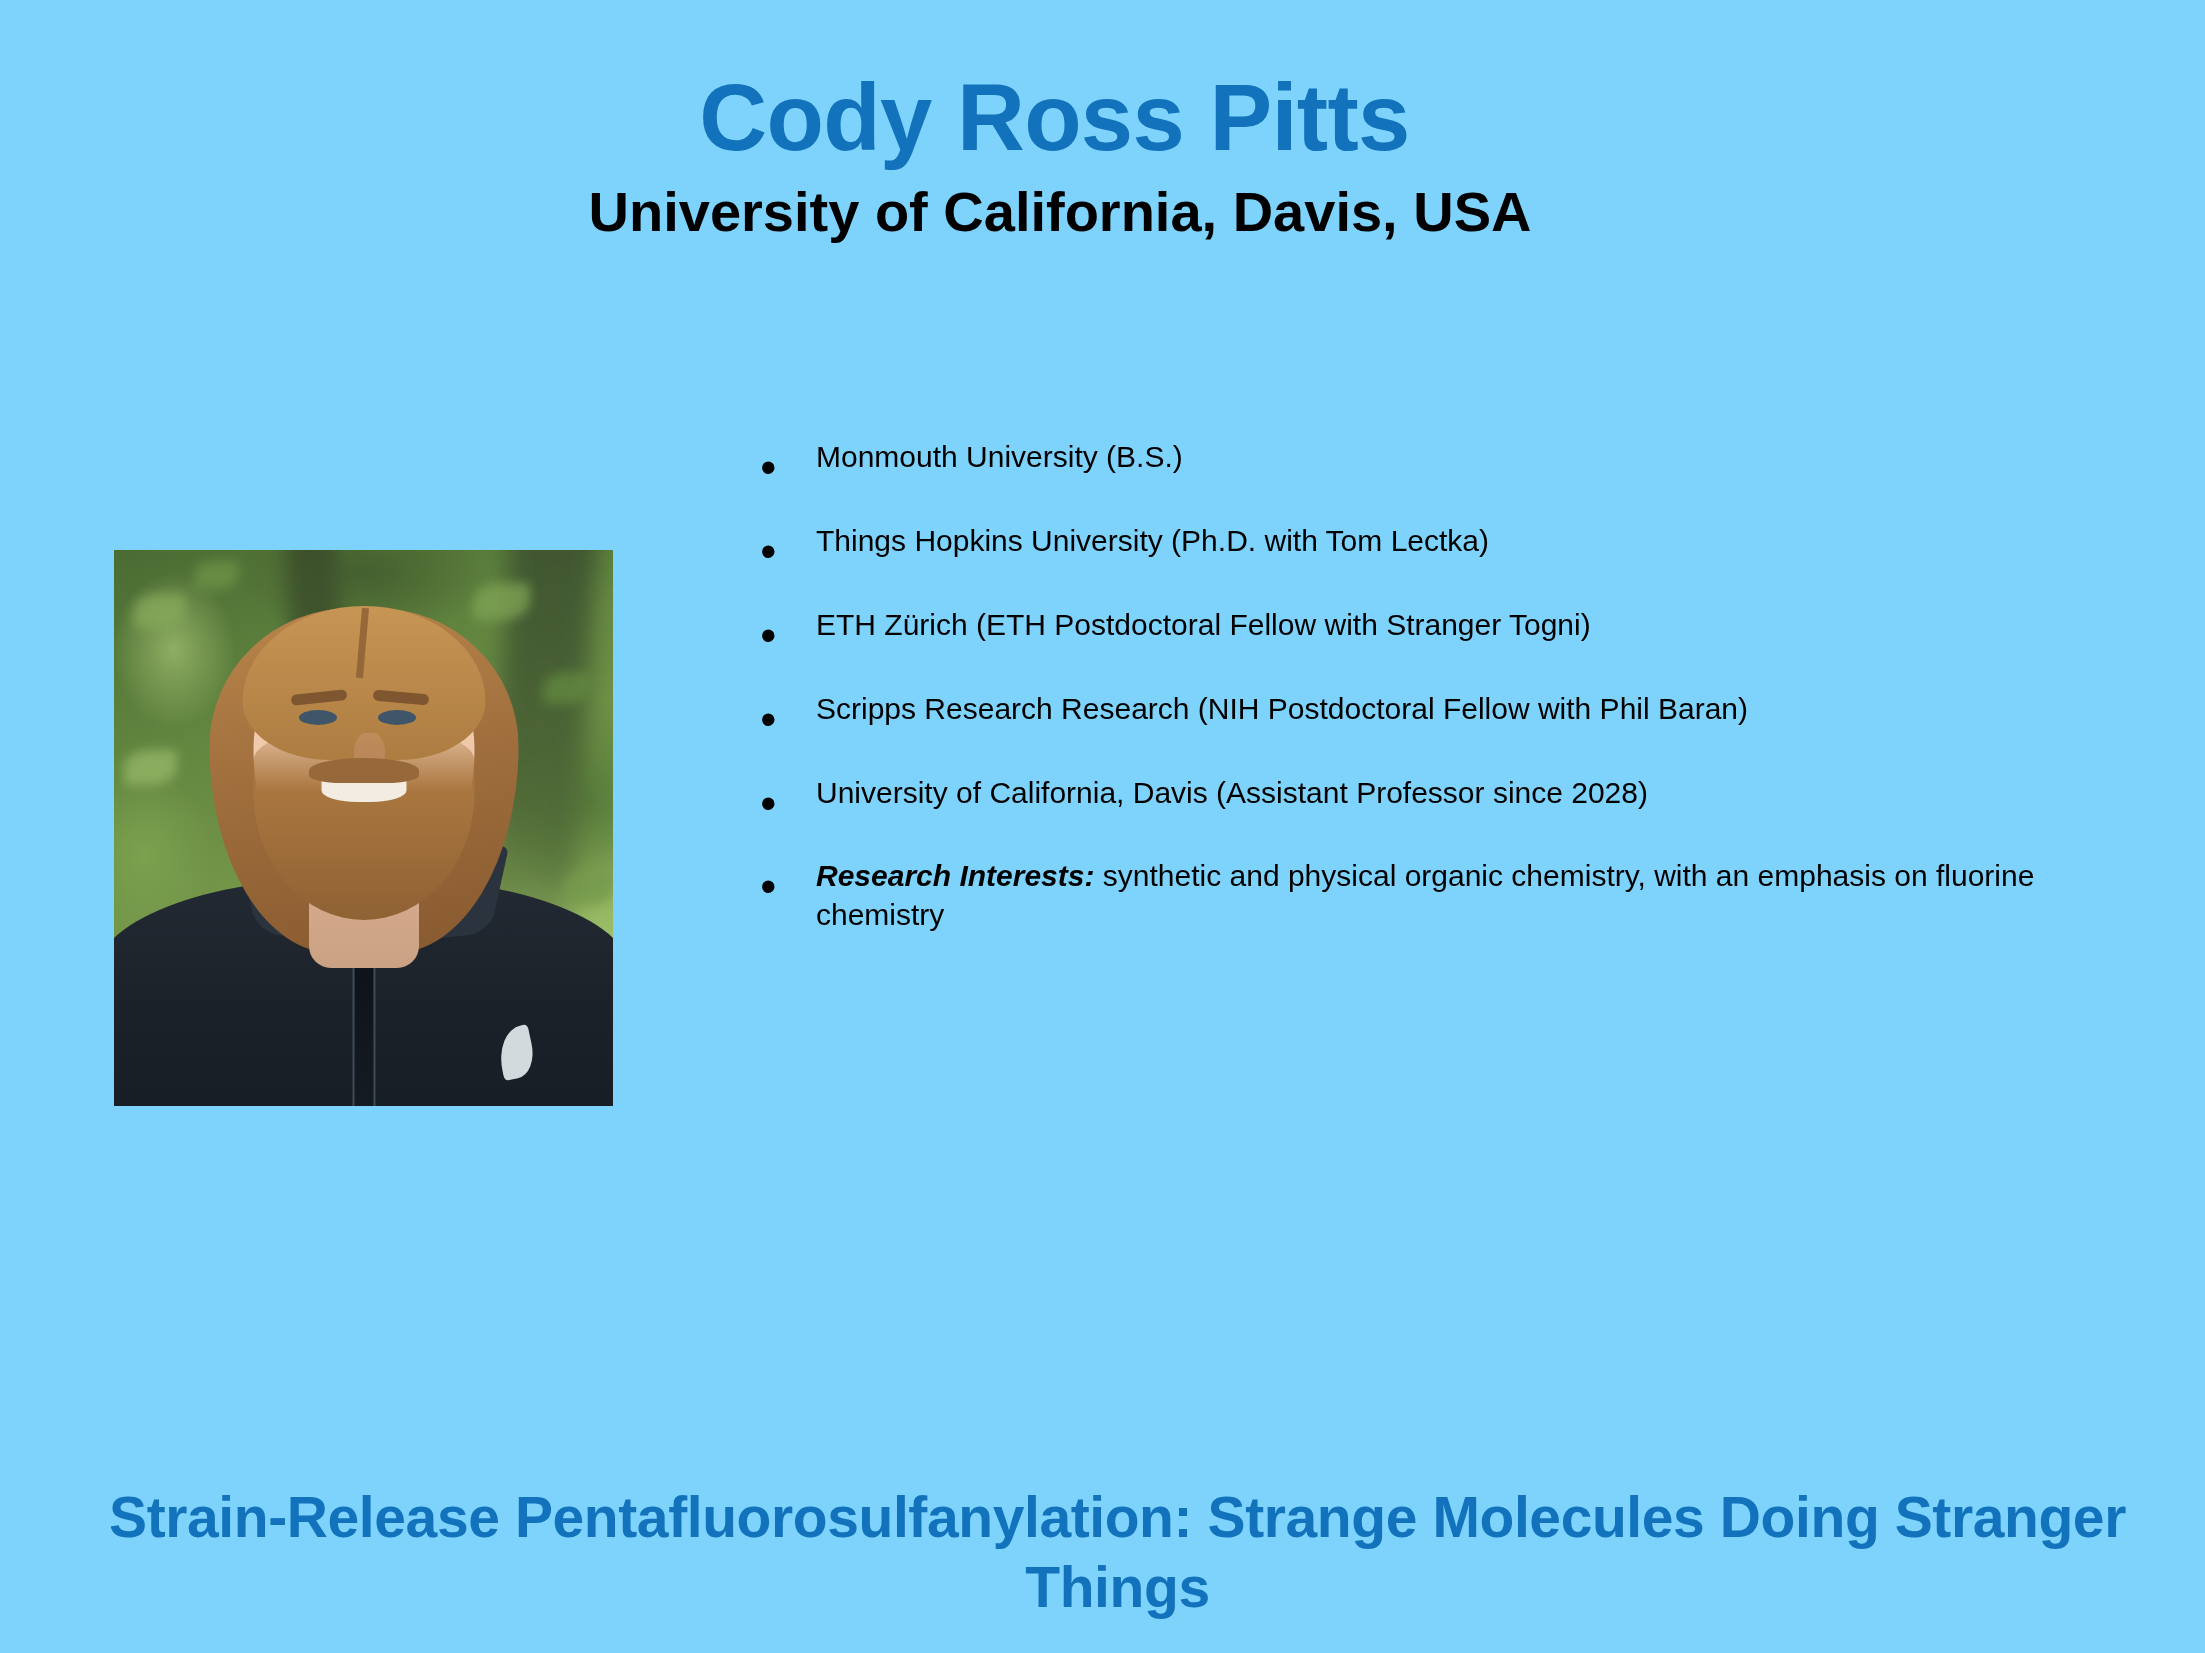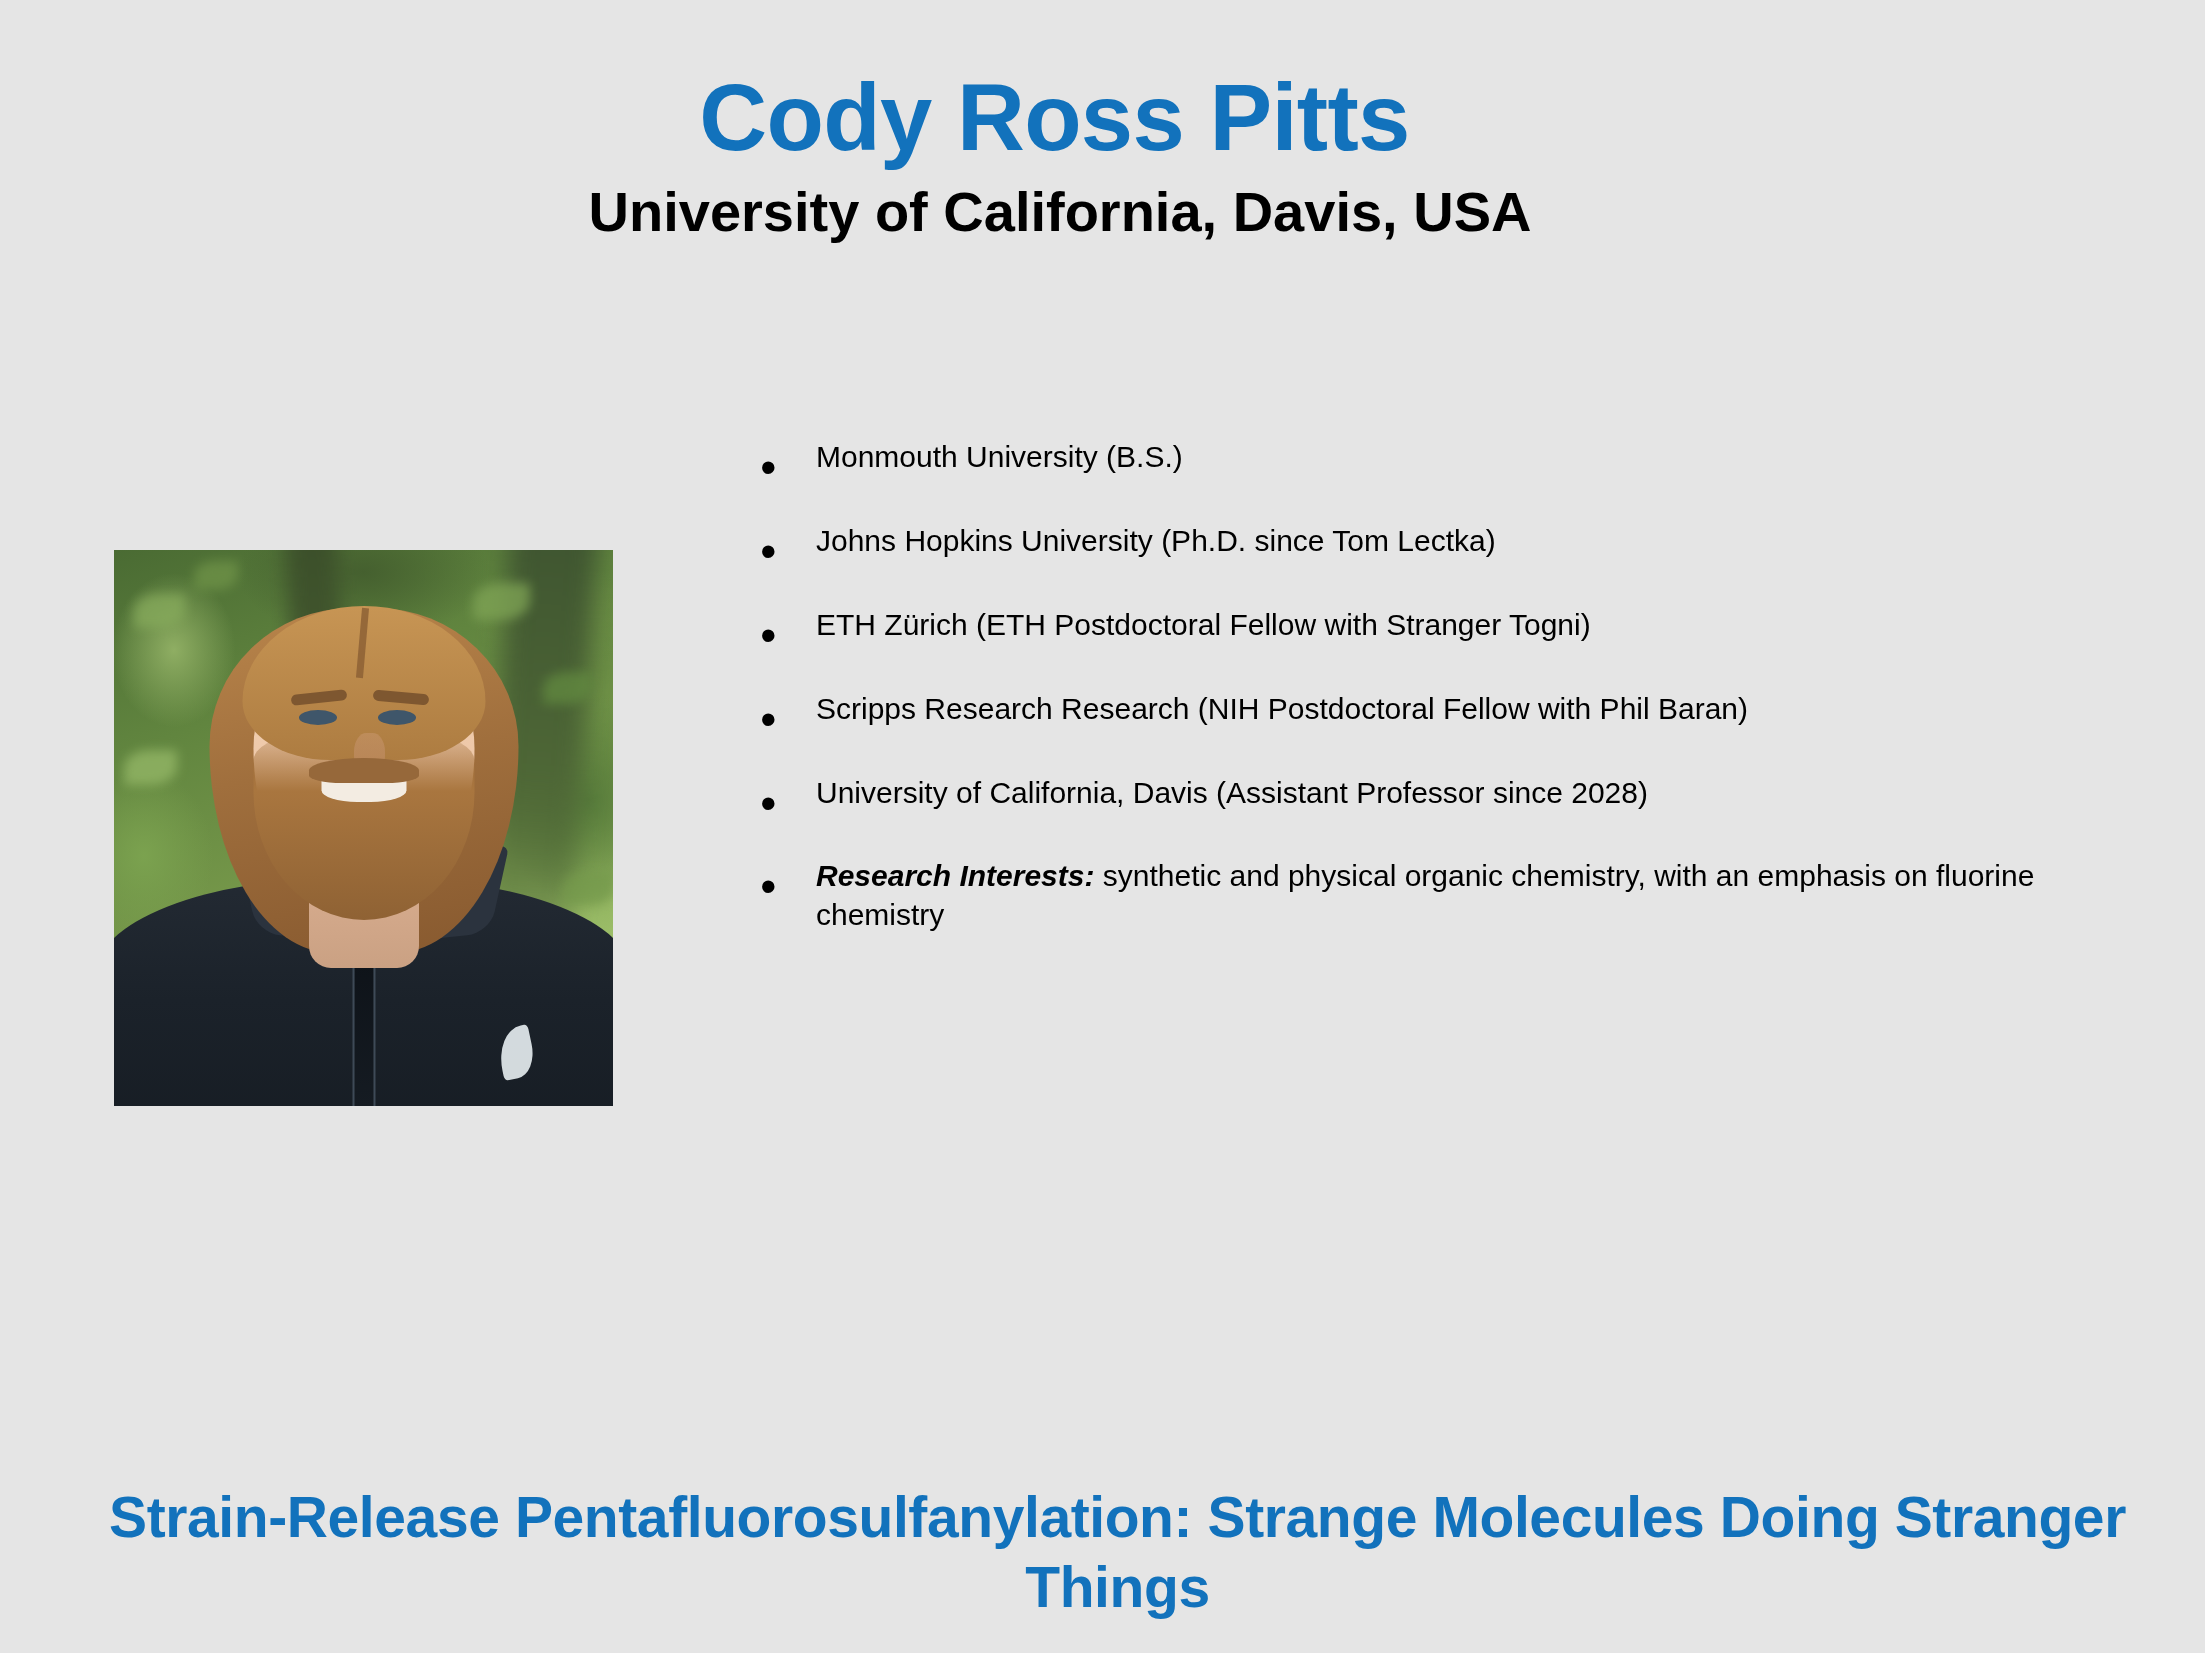--- a/index.html
+++ b/index.html
@@ -12,21 +12,21 @@
     height: 1654px;
     font-family: "Liberation Sans", sans-serif;
     color: #000000;
     position: relative;
     overflow: hidden;
   }
 
   .slide {
     position: absolute;
     inset: 0;
-    background: #e5e5e5;
+    background: #7dd3fc;
   }
 
   
   .header {
     position: absolute;
     left: 0;
     top: 68px;
     width: 2205px;
     text-align: center;
   }
@@ -328,21 +328,21 @@
 
   <div class="bullets">
 
     <div class="bullet-row">
       <span class="bullet-marker">•</span>
       <span class="bullet-text">Monmouth University (B.S.)</span>
     </div>
 
     <div class="bullet-row">
       <span class="bullet-marker">•</span>
-      <span class="bullet-text">Johns Hopkins University (Ph.D. since Tom Lectka)</span>
+      <span class="bullet-text">Things Hopkins University (Ph.D. with Tom Lectka)</span>
     </div>
 
     <div class="bullet-row">
       <span class="bullet-marker">•</span>
       <span class="bullet-text">ETH Zürich (ETH Postdoctoral Fellow with Stranger Togni)</span>
     </div>
 
     <div class="bullet-row">
       <span class="bullet-marker">•</span>
       <span class="bullet-text">Scripps Research Research (NIH Postdoctoral Fellow with Phil Baran)</span>

